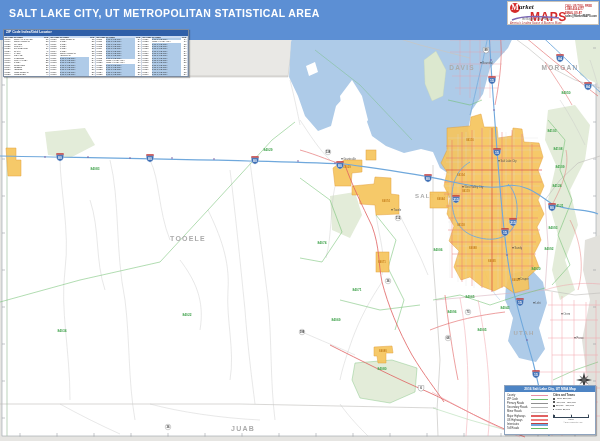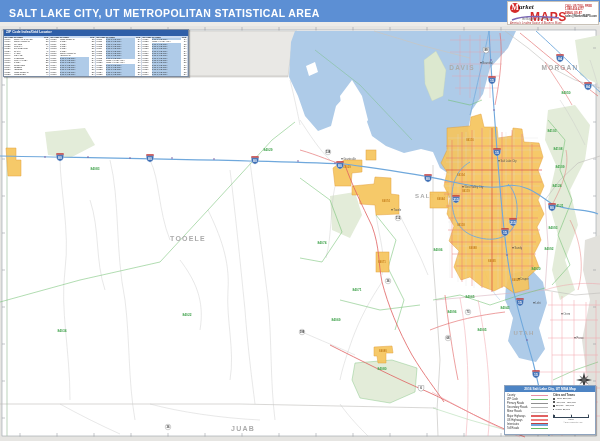--- a/index.html
+++ b/index.html
@@ -1,20 +1,20 @@
 <!DOCTYPE html>
 <html><head>
 <meta charset="utf-8">
 <style>
   html,body{margin:0;padding:0;background:#fff;}
   #page{position:relative;width:600px;height:441px;overflow:hidden;
         font-family:"Liberation Sans",sans-serif;background:#EDECE9;}
 
   
-  #header{position:absolute;left:0;top:0;width:600px;height:22px;background:#5C8FD4;}
+  #header{position:absolute;left:0;top:0;width:600px;height:40px;background:#5C8FD4;}
   #header .title{position:absolute;left:9px;top:7px;font-size:10.5px;font-weight:bold;
         color:#fff;letter-spacing:.4px;white-space:nowrap;}
   #logo{position:absolute;right:1px;top:1px;width:92px;height:24px;background:#fff;
         border:1px solid #c9c2b8;box-sizing:border-box;display:flex;overflow:hidden;}
   #logo .left{position:relative;width:58px;height:100%;}
   .m-circle{position:absolute;left:2px;top:1px;width:10px;height:10px;border-radius:50%;
         background:#D42A2A;color:#fff;font-weight:bold;font-size:8px;text-align:center;
         line-height:10px;font-family:"Liberation Serif",serif;}
   .m-arket{position:absolute;left:11px;top:1px;font-family:"Liberation Serif",serif;
         font-style:italic;font-weight:bold;font-size:7px;color:#222;}

